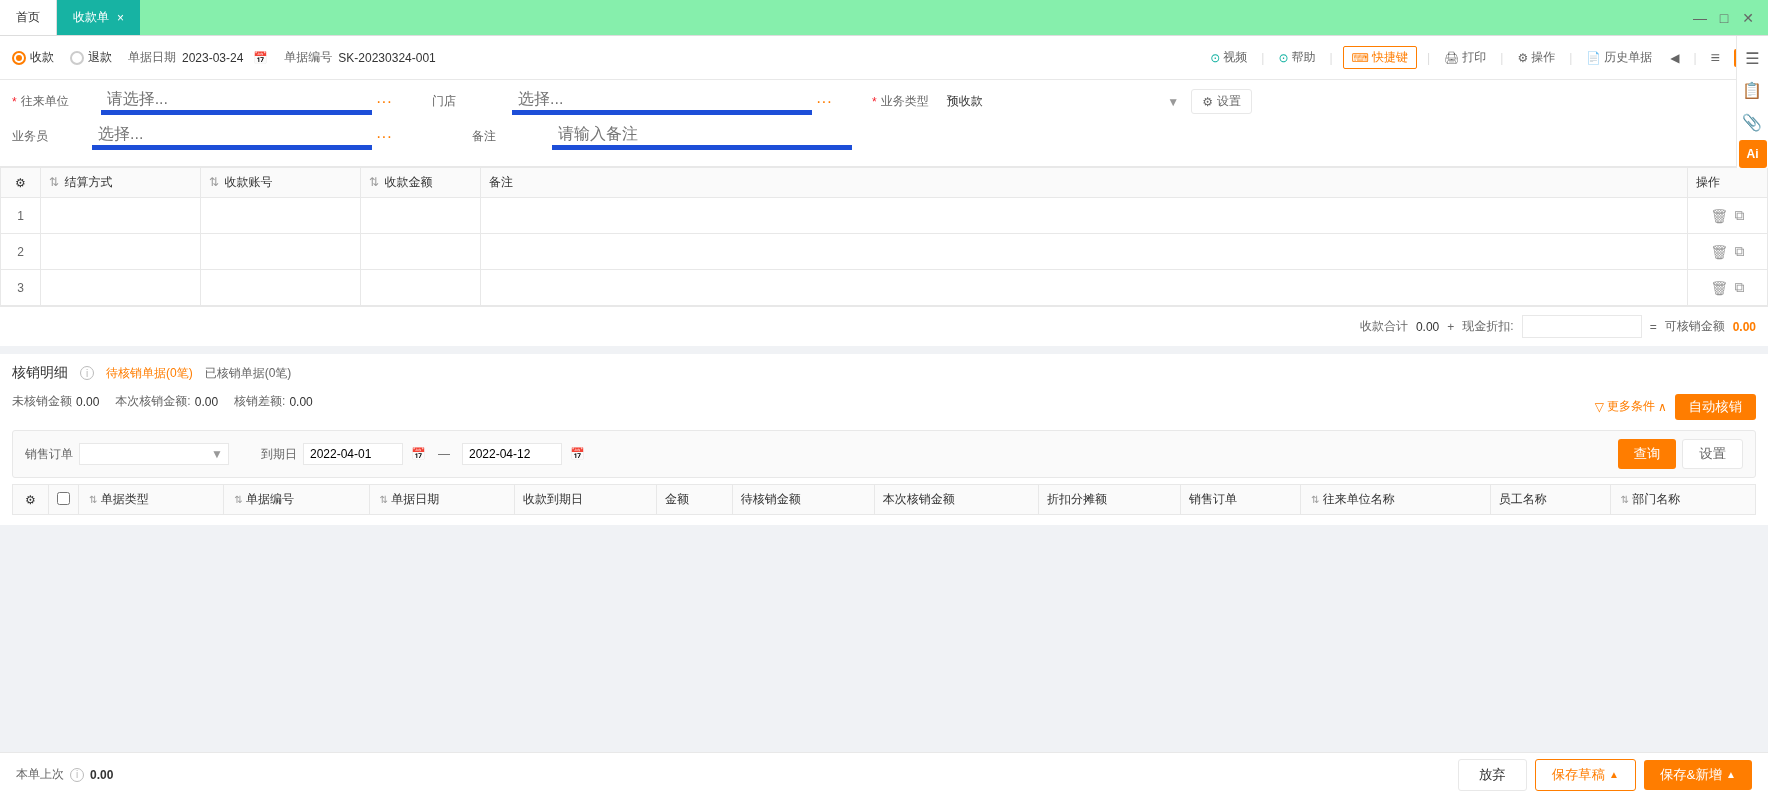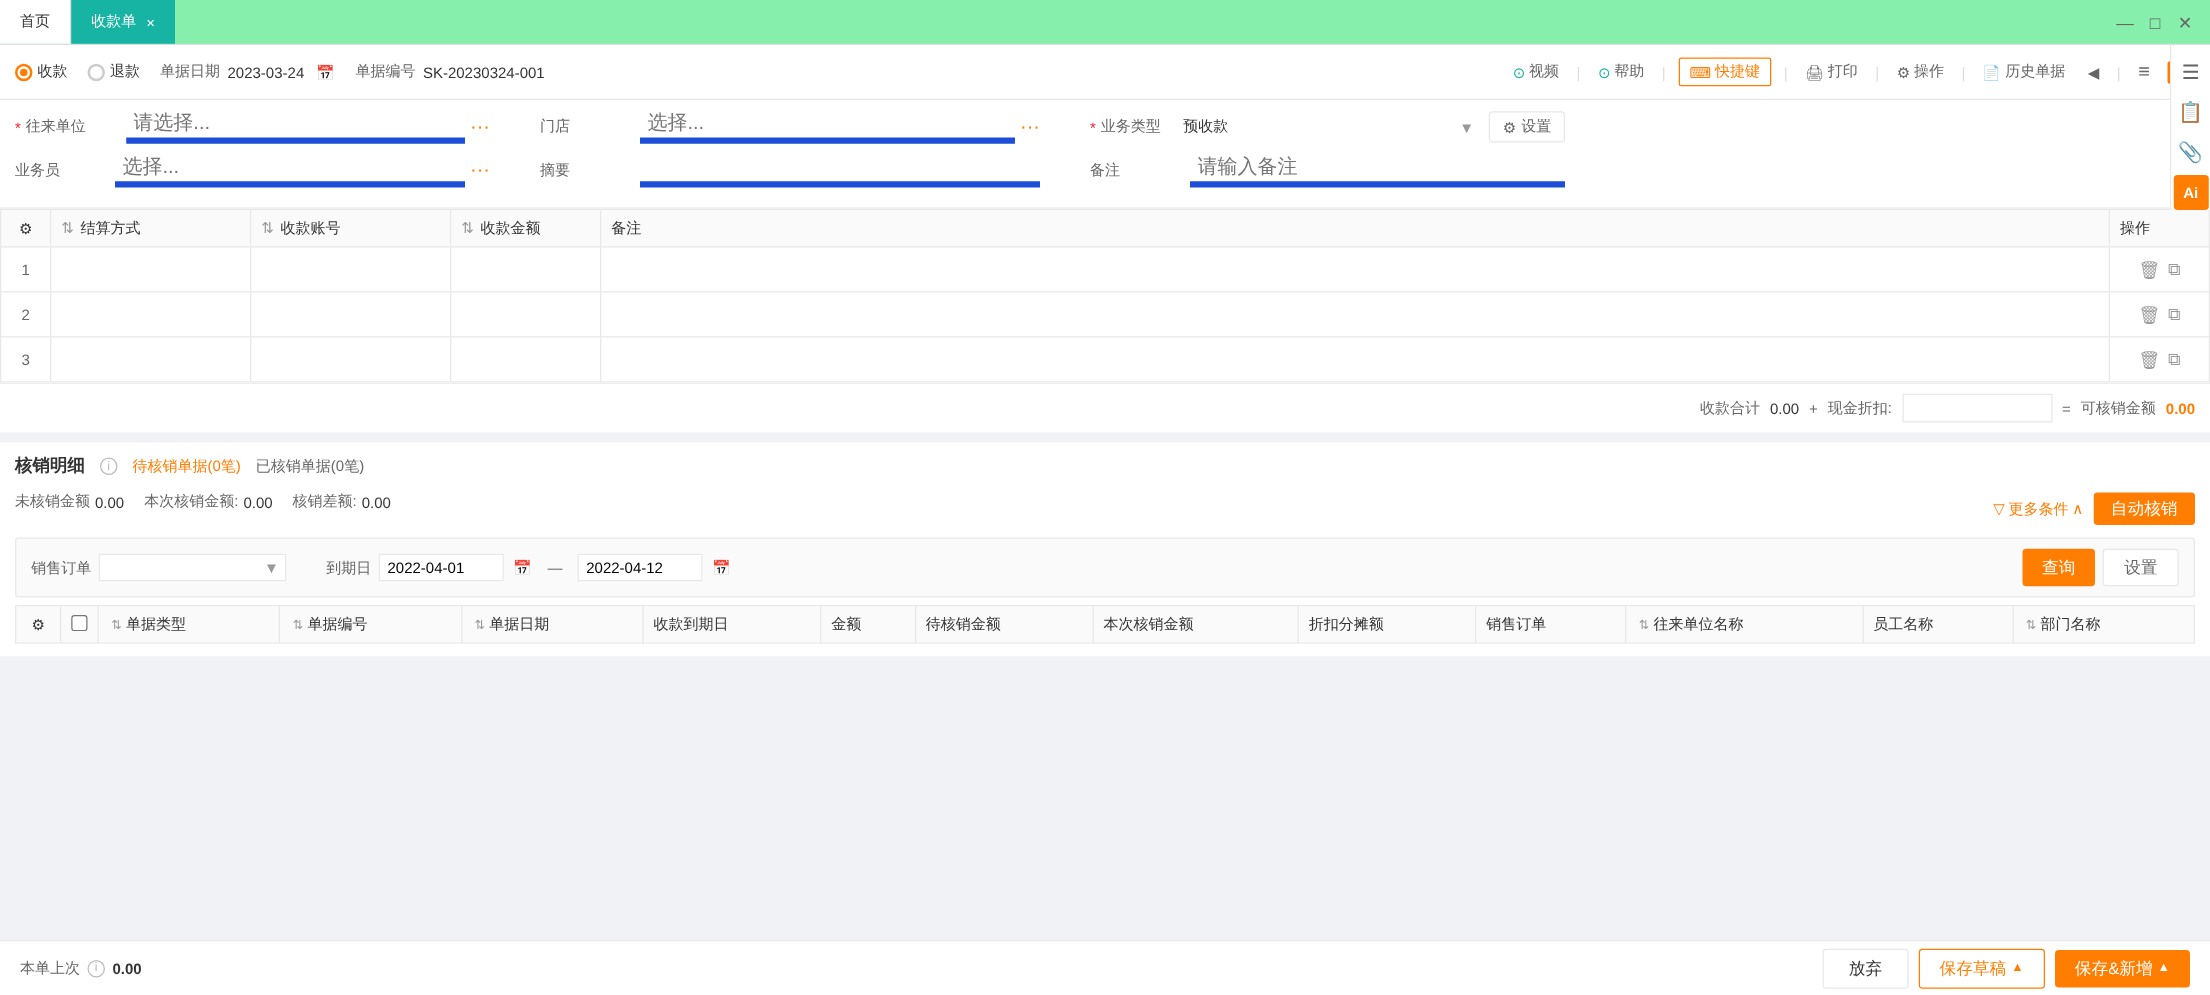--- a/index.html
+++ b/index.html
@@ -58,21 +58,21 @@
     .summary-value { color: #333; }
     .summary-orange { color: #ff7d00; font-weight: bold; }
     .summary-input { border: 1px solid #e8e8e8; width: 120px; padding: 3px 6px; outline: none; }
 
     
     .section-divider { background: #f0f2f5; height: 8px; }
 
     
     .hexiao-section { background: #fff; padding: 10px 12px; }
     .hexiao-header { display: flex; align-items: center; gap: 12px; margin-bottom: 8px; }
-    .hexiao-title { font-size: 14px; font-weight: bold; color: #333; }
+    .hexiao-title { font-size: 14px; font-weight: normal; color: #333; }
     .hexiao-tab { cursor: pointer; color: #ff7d00; font-size: 12px; }
     .hexiao-tab.normal { color: #666; }
     .hexiao-stats { display: flex; align-items: center; gap: 16px; margin-bottom: 10px; color: #666; }
     .stat-item { display: flex; align-items: center; gap: 4px; }
     .stat-value { color: #333; }
     .hexiao-right { margin-left: auto; display: flex; align-items: center; gap: 8px; }
     .filter-btn { color: #ff7d00; cursor: pointer; display: flex; align-items: center; gap: 3px; }
     .auto-btn { background: #ff7d00; color: #fff; border: none; padding: 4px 14px; border-radius: 3px; cursor: pointer; }
 
     
@@ -218,24 +218,20 @@
           </div>
         </div>
       </div>
       <div class="form-row">
         <div class="form-field" style="flex:2;max-width:380px;">
           <span class="form-label">业务员</span>
           <input class="form-input" type="text" placeholder="选择..." style="">
           <span class="more-btn">···</span>
         </div>
         <div style="width:40px;"></div>
-        <div class="form-field" style="flex:2;max-width:400px;">
-          <span class="form-label">摘要</span>
-          <input class="form-input" type="text" style="color: rgb(51, 51, 51);">
-        </div>
         <div style="width:40px;"></div>
         <div class="form-field" style="flex:2;max-width:380px;">
           <span class="form-label">备注</span>
           <input class="form-input" type="text" placeholder="请输入备注" style="">
         </div>
       </div>
     </div>
 
     <div class="table-area">
       <div class="table-container">
@@ -323,21 +319,21 @@
 
     <div class="section-divider"></div>
 
     <div class="hexiao-section">
       <div class="hexiao-header">
         <span class="hexiao-title">核销明细</span>
         <span class="info-circle">i</span>
         <span class="hexiao-tab">待核销单据(0笔)</span>
         <span class="hexiao-tab normal">已核销单据(0笔)</span>
       </div>
-      <div style="display:flex;align-items:flex-end;margin-bottom:10px;margin-top:11px;">
+      <div style="display:flex;align-items:center;margin-bottom:10px;margin-top:11px;">
         <div class="hexiao-stats">
           <div class="stat-item">
             <span>未核销金额</span>
             <span class="stat-value">0.00</span>
           </div>
           <div class="stat-item">
             <span>本次核销金额:</span>
             <span class="stat-value">0.00</span>
           </div>
           <div class="stat-item">

